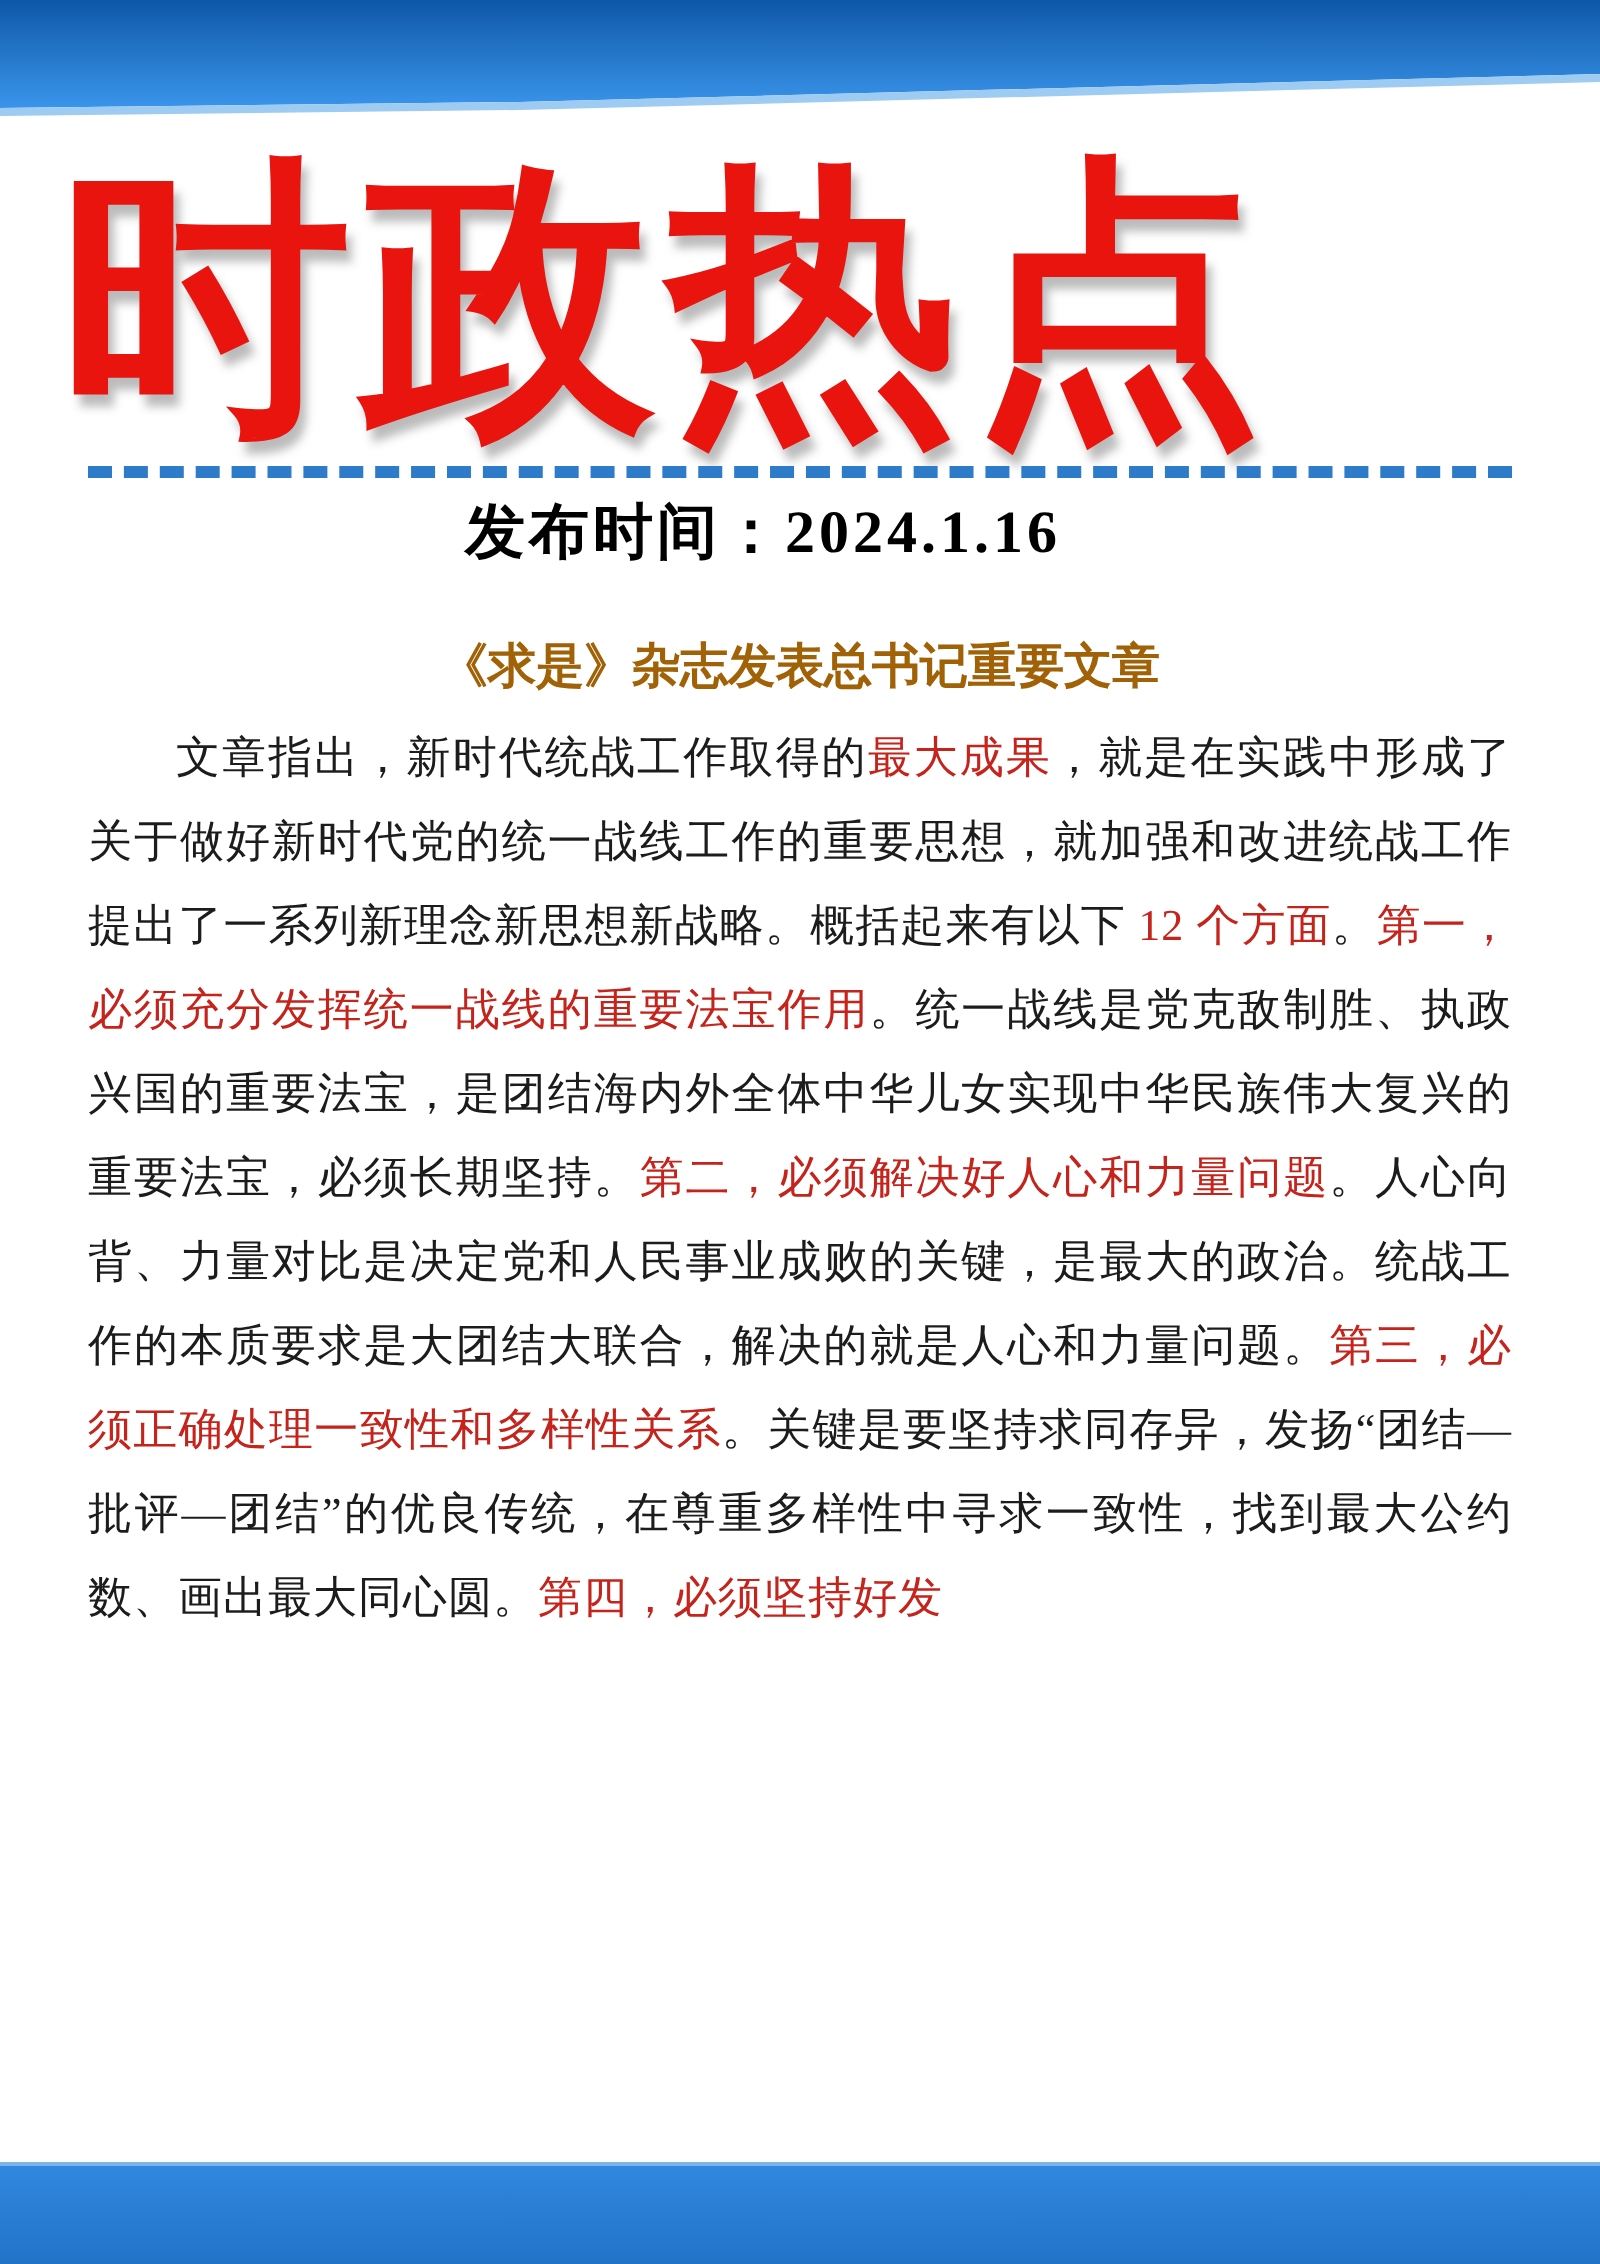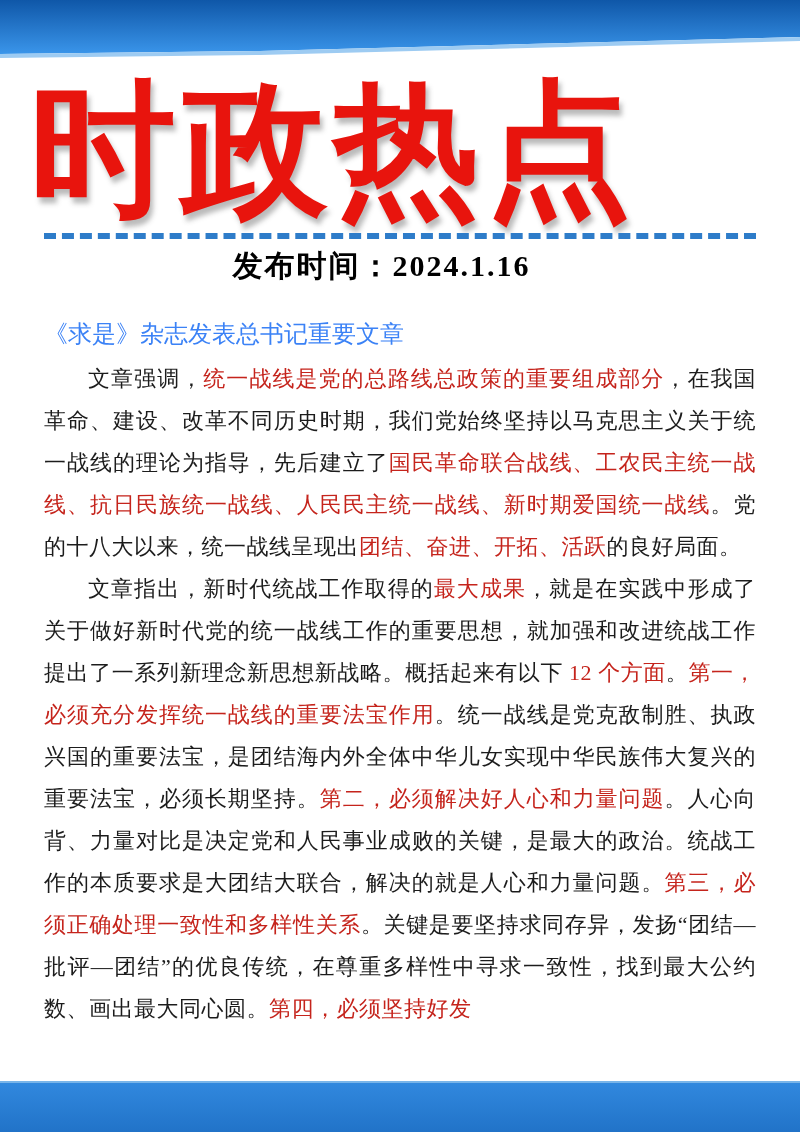--- a/index.html
+++ b/index.html
@@ -59,25 +59,26 @@
   }
 
   
   .article {
     position: absolute; top: 318px; left: 44px;
     width: 712px;
     color: var(--ink);
   }
   .article h2 {
     margin: 0 0 8px 0;
+    text-align: center;
     font-family: "Liberation Sans", "DejaVu Sans", sans-serif;
     font-size: 24px;
     line-height: 32px;
-    font-weight: normal;
-    color: #3b82f6;
+    font-weight: bold;
+    color: #a16207;
   }
   .para {
     margin: 0;
     font-size: 22px;
     line-height: 42px;
     text-align: justify;
     text-indent: 2em;
     letter-spacing: 0.5px;
   }
   .seg-normal  { color: #1c1c1c; }
@@ -110,18 +111,17 @@
 
 <div class="poster-title">时政热点</div>
 
 <div class="divider"></div>
 
 <div class="publish-date">发布时间：2024.1.16</div>
 
 <div class="article">
   <h2>《求是》杂志发表总书记重要文章</h2>
   <div>
-      <p class="para"><span class="seg-normal">文章强调，</span><span class="seg-red">统一战线是党的总路线总政策的重要组成部分</span><span class="seg-normal">，在我国革命、建设、改革不同历史时期，我们党始终坚持以马克思主义关于统一战线的理论为指导，先后建立了</span><span class="seg-red">国民革命联合战线、工农民主统一战线、抗日民族统一战线、人民民主统一战线、新时期爱国统一战线</span><span class="seg-normal">。党的十八大以来，统一战线呈现出</span><span class="seg-red">团结、奋进、开拓、活跃</span><span class="seg-normal">的良好局面。</span></p>
       <p class="para"><span class="seg-normal">文章指出，新时代统战工作取得的</span><span class="seg-redbold">最大成果</span><span class="seg-normal">，就是在实践中形成了关于做好新时代党的统一战线工作的重要思想，就加强和改进统战工作提出了一系列新理念新思想新战略。概括起来有以下 </span><span class="seg-red">12 个方面</span><span class="seg-normal">。</span><span class="seg-redbold">第一，必须充分发挥统一战线的重要法宝作用</span><span class="seg-normal">。统一战线是党克敌制胜、执政兴国的重要法宝，是团结海内外全体中华儿女实现中华民族伟大复兴的重要法宝，必须长期坚持。</span><span class="seg-redbold">第二，必须解决好人心和力量问题</span><span class="seg-normal">。人心向背、力量对比是决定党和人民事业成败的关键，是最大的政治。统战工作的本质要求是大团结大联合，解决的就是人心和力量问题。</span><span class="seg-redbold">第三，必须正确处理一致性和多样性关系</span><span class="seg-normal">。关键是要坚持求同存异，发扬“团结—批评—团结”的优良传统，在尊重多样性中寻求一致性，找到最大公约数、画出最大同心圆。</span><span class="seg-redbold">第四，必须坚持好发</span></p>
     </div>
 </div>
 
 <div class="bottom-banner"></div>
 
 </body></html>

